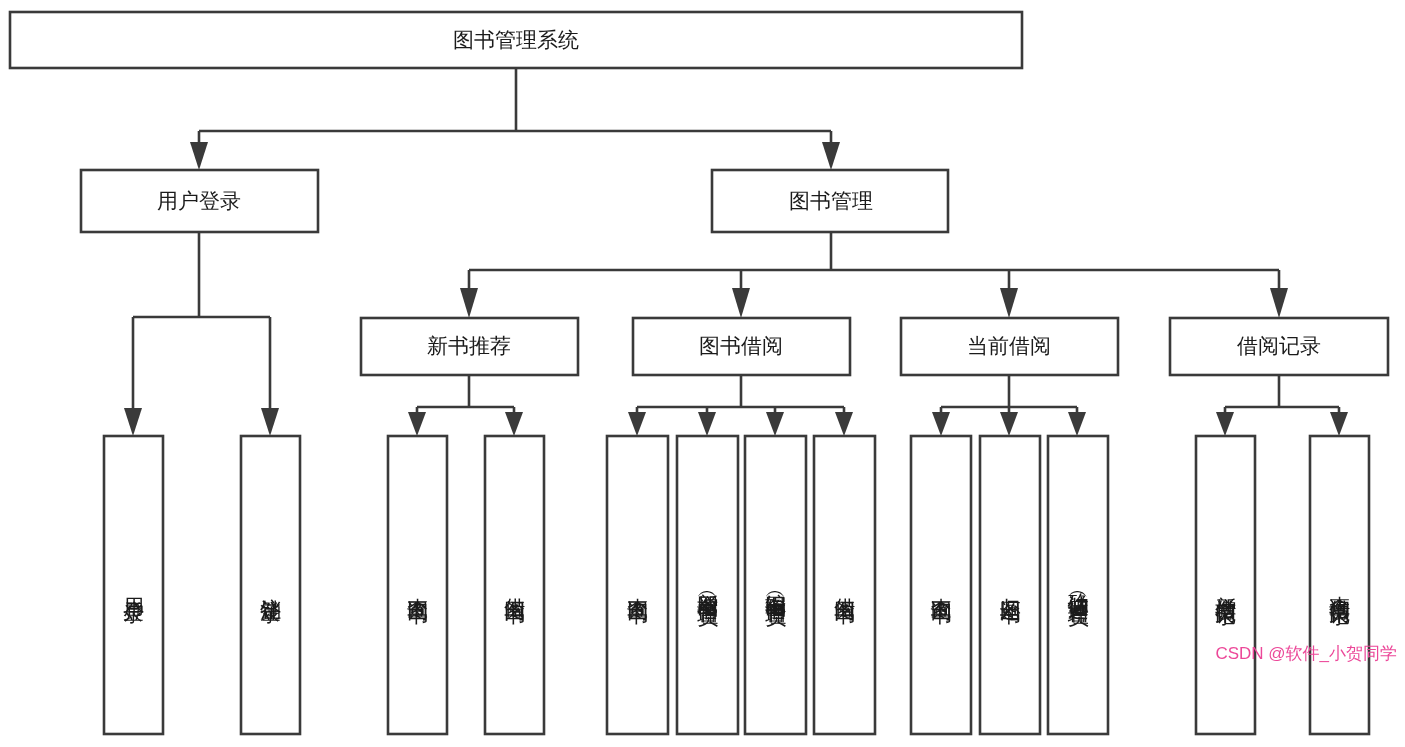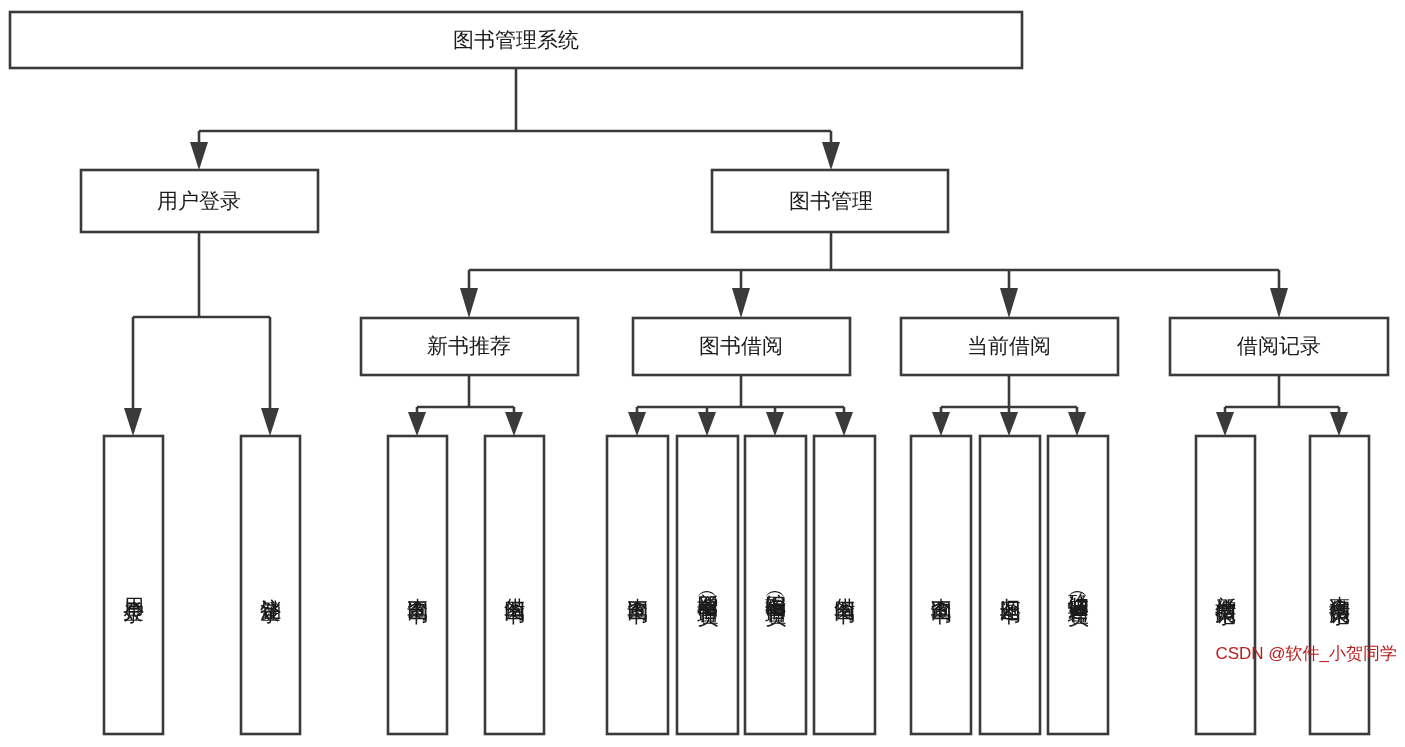--- a/index.html
+++ b/index.html
@@ -64,21 +64,21 @@
     color: #1b1b1b;
     white-space: nowrap;
     text-align: center;
   }
   .watermark {
     position: absolute;
     right: 8px;
     bottom: 6px;
     font-family: "Liberation Sans", "DejaVu Sans", sans-serif;
     font-size: 17px;
-    color: #b91c1c;
+    color: #ec4899;
     white-space: nowrap;
     user-select: none;
   }
 </style>
 </head>
 <body>
 
 <div id="diagram-root">
 
   <svg class="diagram-svg" viewBox="0 0 1405 747">

